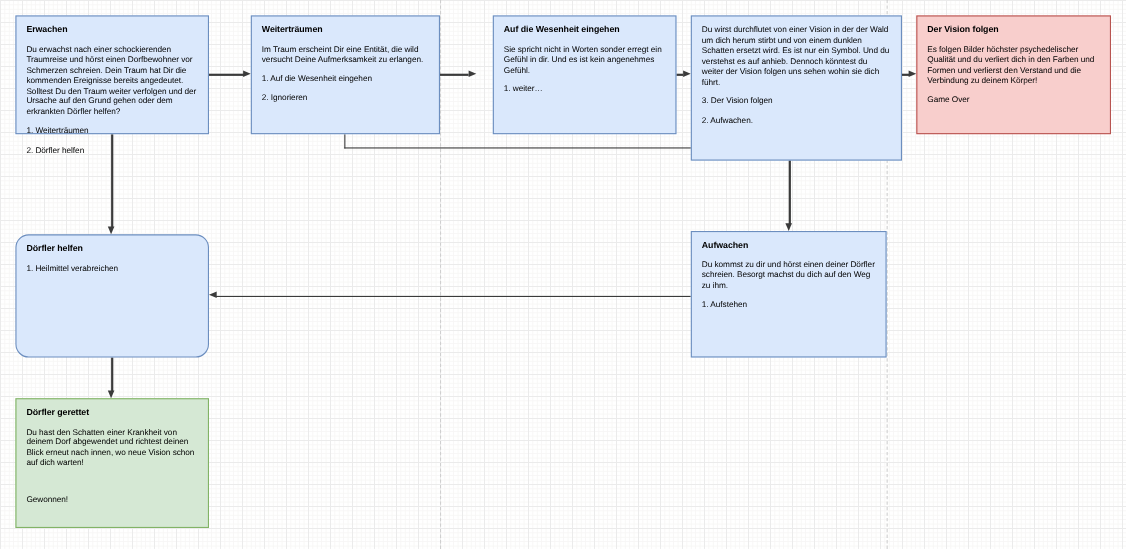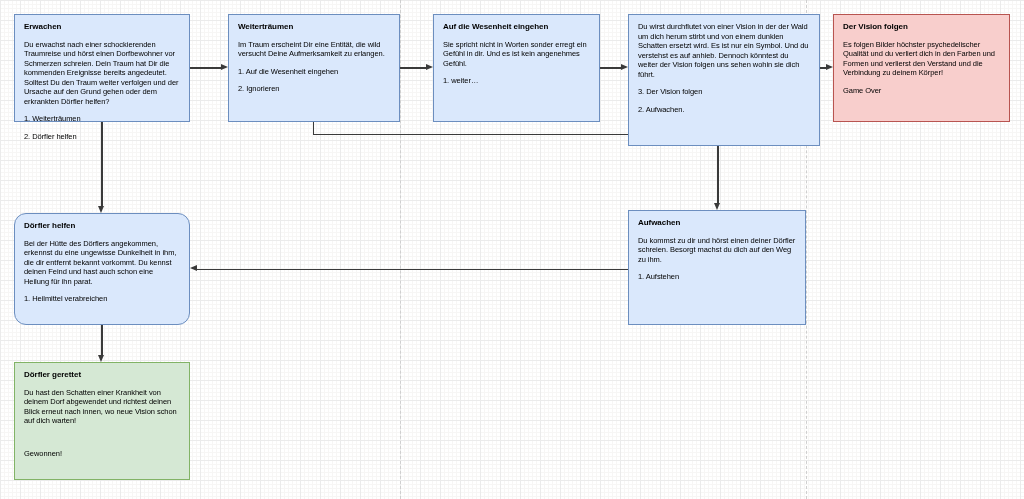--- a/index.html
+++ b/index.html
@@ -42,21 +42,21 @@
 
   .arrowhead { position:absolute; width:0; height:0; z-index:1; }
   .arrowhead.right { border-top:3.5px solid transparent; border-bottom:3.5px solid transparent; border-left:7px solid #3a3a3a; }
   .arrowhead.left  { border-top:3.5px solid transparent; border-bottom:3.5px solid transparent; border-right:7px solid #3a3a3a; }
   .arrowhead.down  { border-left:3.5px solid transparent; border-right:3.5px solid transparent; border-top:7px solid #3a3a3a; }
   .arrowhead.up    { border-left:3.5px solid transparent; border-right:3.5px solid transparent; border-bottom:7px solid #3a3a3a; }
 
   
   #n0 { left:14px;  top:14px;  width:176px; height:108px; }
   #n1 { left:228px; top:14px;  width:172px; height:108px; }
-  #n2 { left:433px; top:14px;  width:167px; height:108px; }
+  #n2 { left:448px; top:14px;  width:167px; height:108px; }
   #n3 { left:628px; top:14px;  width:192px; height:132px; }
   #n4 { left:833px; top:14px;  width:177px; height:108px; }
   #n5 { left:14px;  top:213px; width:176px; height:112px;border-radius:12px; }
   #n6 { left:628px; top:210px; width:178px; height:115px; }
   #n7 { left:14px;  top:362px; width:176px; height:118px; }
 </style>
 </head>
 <body>
 
 <div class="canvas">
@@ -137,21 +137,20 @@
   </div>
 
   <div id="n4" class="node red">
     <div class="title">Der Vision folgen</div>
     <div class="body">Es folgen Bilder höchster psychedelischer Qualität und du verliert dich in den Farben und Formen und verlierst den Verstand und die Verbindung zu deinem Körper!</div>
     <div class="footer gap-lg">Game Over</div>
   </div>
 
   <div id="n5" class="node">
     <div class="title">Dörfler helfen</div>
-    <div class="body">Bei der Hütte des Dörflers angekommen, erkennst du eine ungewisse Dunkelheit in ihm, die dir entfernt bekannt vorkommt. Du kennst deinen Feind und hast auch schon eine Heilung für ihn parat.</div>
     <div class="option">1. Heilmittel verabreichen</div>
   </div>
 
   <div id="n6" class="node">
     <div class="title">Aufwachen</div>
     <div class="body">Du kommst zu dir und hörst einen deiner Dörfler schreien. Besorgt machst du dich auf den Weg zu ihm.</div>
     <div class="option">1. Aufstehen</div>
   </div>
 
   <div id="n7" class="node green">

